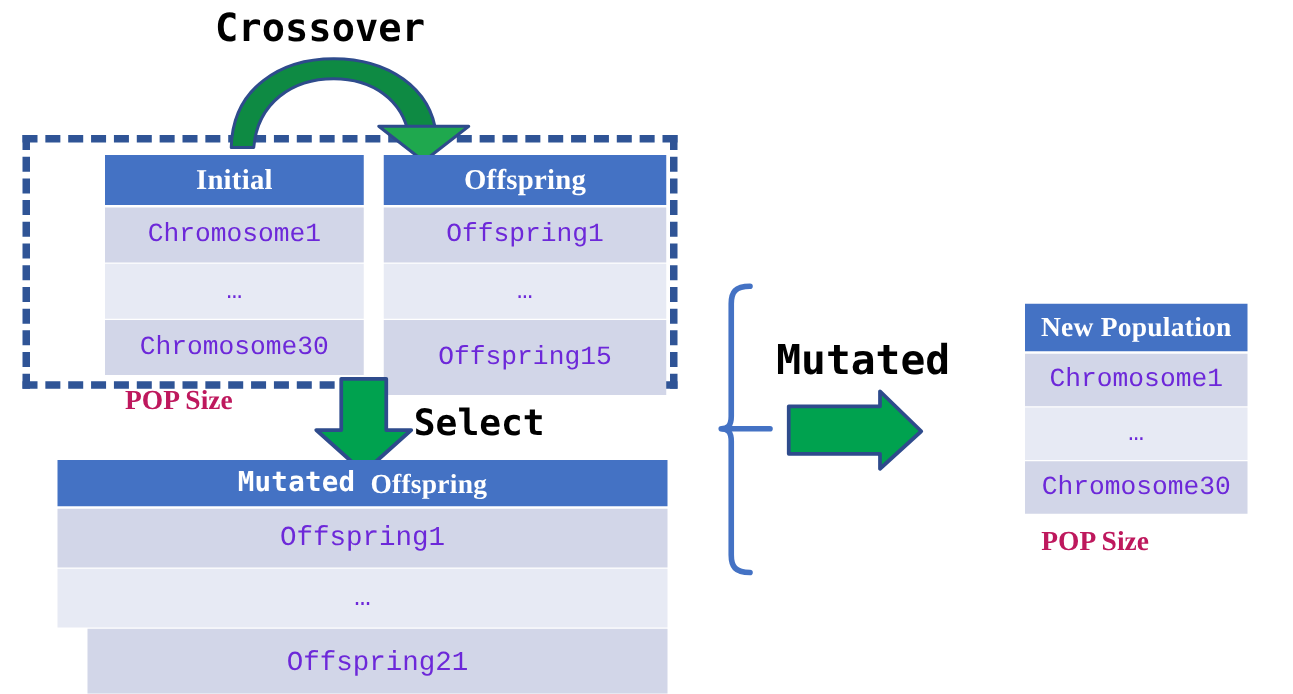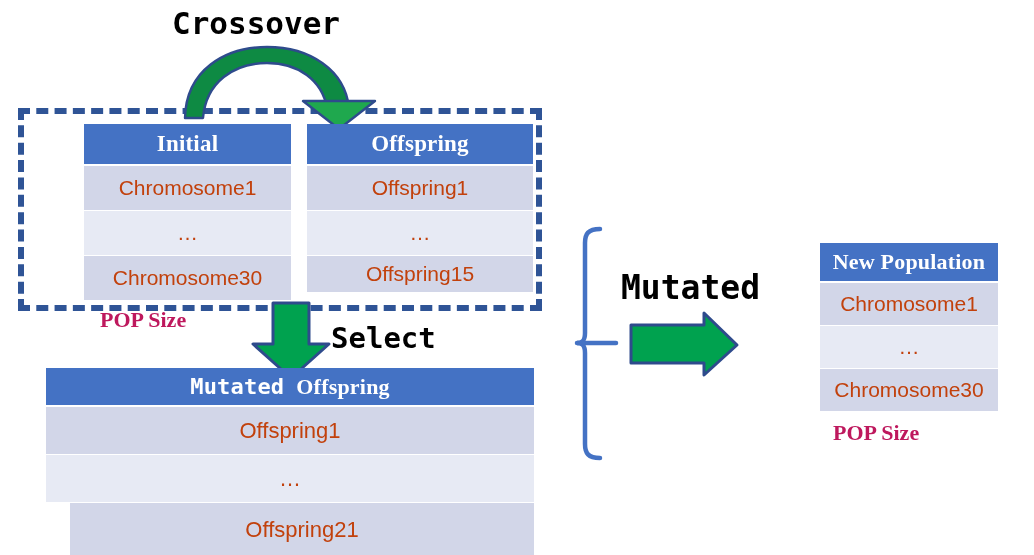--- a/index.html
+++ b/index.html
@@ -34,22 +34,22 @@
   }
   .gtable .thead.mono-mix {
     font-family: "Liberation Serif", serif;
     gap: 12px;
   }
   .gtable .thead.mono-mix .mono-part {
     font-family: "DejaVu Sans Mono", monospace;
     font-weight: bold;
   }
   .gtable .trow {
-    color: #c2410c;
-    font-family: Liberation Sans, sans-serif;
+    color: #6d28d9;
+    font-family: Liberation Mono, monospace;
     text-align: right;
     display: flex;
     align-items: center;
     justify-content: center;
     background: #D2D6E8;
   }
   .gtable .trow.alt {
     background: #E7EAF4;
   }
 
@@ -117,21 +117,21 @@
     <div class="thead" style="height:40px; font-size:23px;">Initial</div>
     <div class="trow" style="height:44px; font-size:21px; margin-top:2px;">Chromosome1</div>
     <div class="trow alt" style="height:44px; font-size:21px; margin-top:1px;">…</div>
     <div class="trow" style="height:44px; font-size:21px; margin-top:1px;">Chromosome30</div>
   </div>
 
   <div class="gtable" style="left:307px; top:124px; width:226px; height:177px;">
     <div class="thead" style="height:40px; font-size:23px;">Offspring</div>
     <div class="trow" style="height:44px; font-size:21px; margin-top:2px;">Offspring1</div>
     <div class="trow alt" style="height:44px; font-size:21px; margin-top:1px;">…</div>
-    <div class="trow" style="height:36px; font-size:21px; margin-top:1px;">Offspring15</div>
+    <div class="trow" style="height:60px; font-size:21px; margin-top:1px;">Offspring15</div>
   </div>
 
   <div class="label-serif-bold" style="left:100px; top:307px; font-size:22px;">POP Size</div>
 
   <svg class="svg-layer" viewBox="0 0 1034 555" xmlns="http://www.w3.org/2000/svg">
     <polygon points="273,303 309,303 309,344 329,344 291,378 253,344 273,344" fill="#00A24F" stroke="#2E4B8C" stroke-width="3" stroke-linejoin="round"></polygon>
   </svg>
 
   <div class="label-mono" style="left:331px; top:321px; font-size:29px;">Select</div>
 

